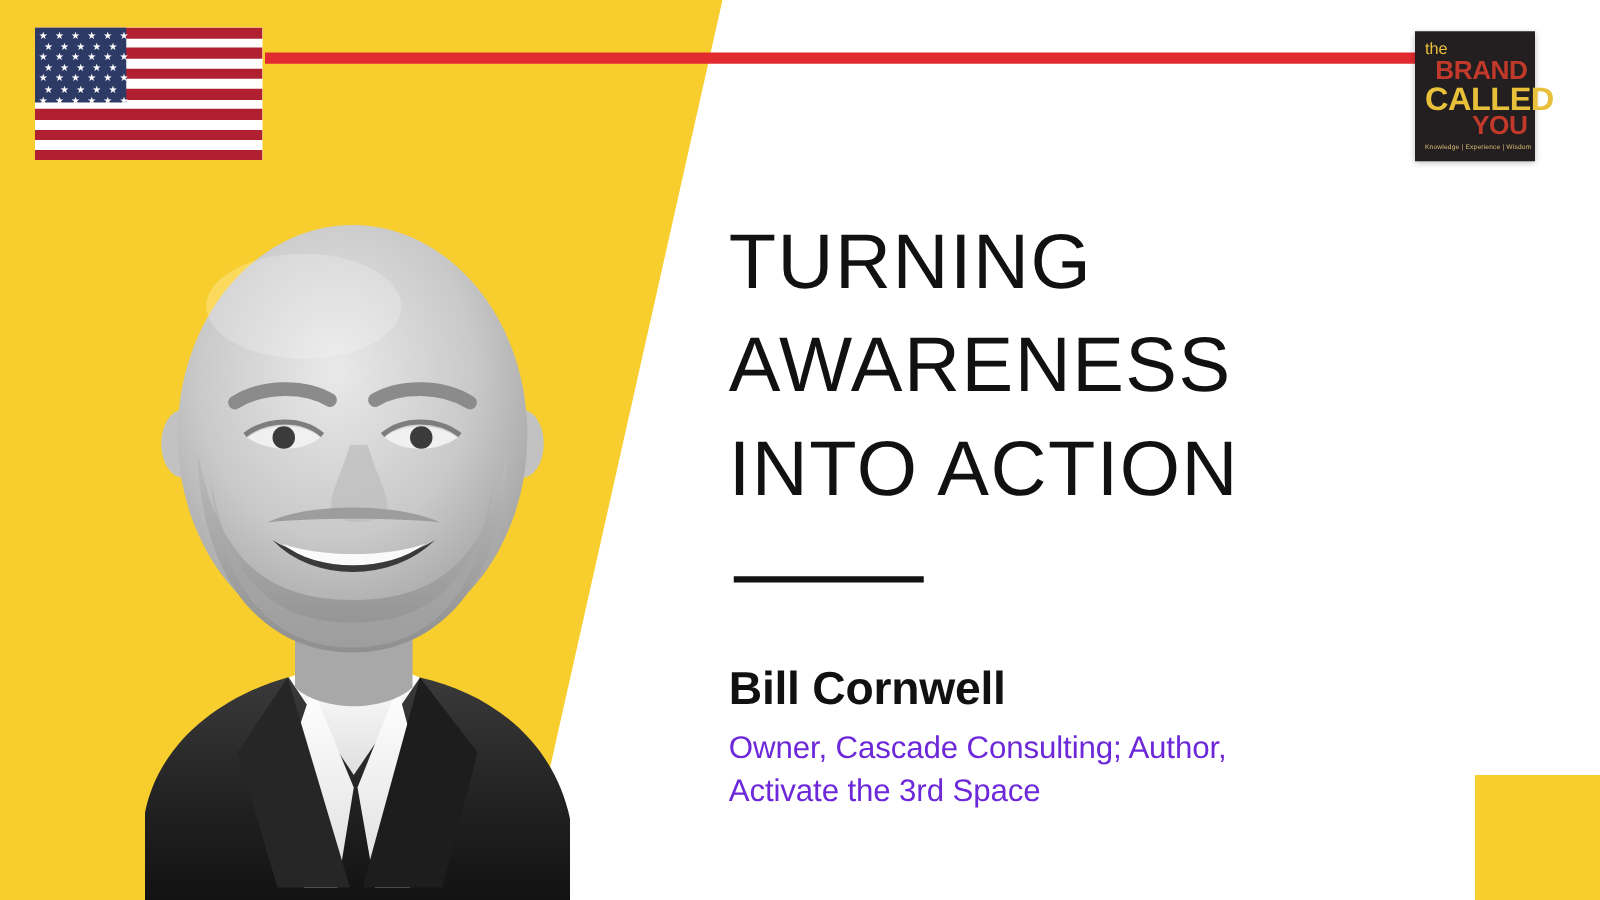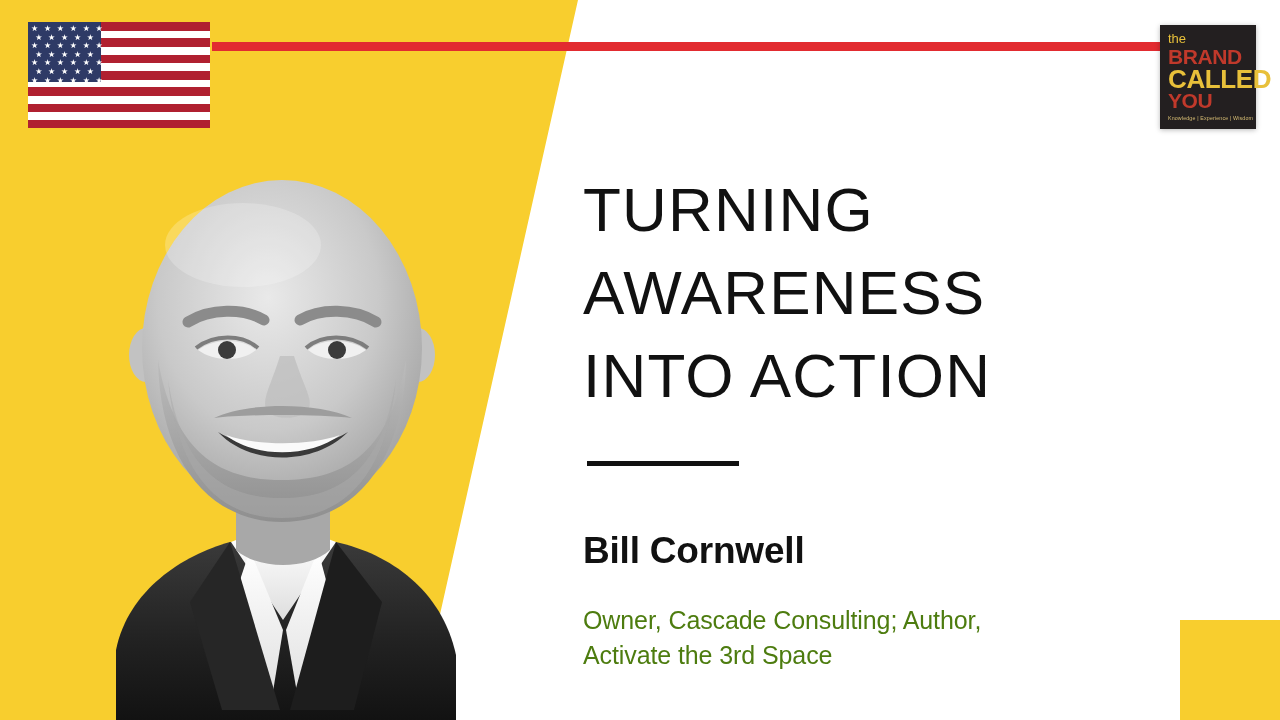--- a/index.html
+++ b/index.html
@@ -122,35 +122,35 @@
   .speaker-name {
     margin: 64px 0 0 0;
     font-family: "Liberation Sans", sans-serif;
     font-weight: 700;
     font-size: 37px;
     line-height: 1.15;
     letter-spacing: -0.2px;
     color: #111111;
   }
   .speaker-role {
-    margin: 30px 0 0 0;
+    margin: 8px 0 0 0;
     font-family: "Liberation Sans", sans-serif;
     font-weight: 400;
     font-size: 25px;
     line-height: 1.42;
     letter-spacing: -0.1px;
-    color: #4d7c0f;
+    color: #6d28d9;
     width: 500px;
     white-space: pre-line;
   }
 
   
   .brand-logo {
     position: absolute;
-    left: 1160px;
+    left: 1132px;
     top: 25px;
     width: 96px;
     height: 104px;
     background: #231f20;
     box-sizing: border-box;
     padding: 7px 6px 5px 8px;
     box-shadow: 0 1px 5px rgba(0,0,0,0.28);
   }
   .brand-logo .l-the {
     font-family: "Liberation Sans", sans-serif;
@@ -161,20 +161,21 @@
     letter-spacing: 0px;
   }
   .brand-logo .l-brand,
   .brand-logo .l-you {
     font-family: "Liberation Sans", sans-serif;
     font-size: 21px;
     font-weight: 700;
     color: #C0392B;
     line-height: 22px;
     letter-spacing: -0.4px;
+    text-align: right;
   }
   .brand-logo .l-called {
     font-family: "Liberation Sans", sans-serif;
     font-size: 26px;
     font-weight: 700;
     color: #E8C03A;
     line-height: 22px;
     letter-spacing: -0.4px;
   }
   .brand-logo .l-tag {

